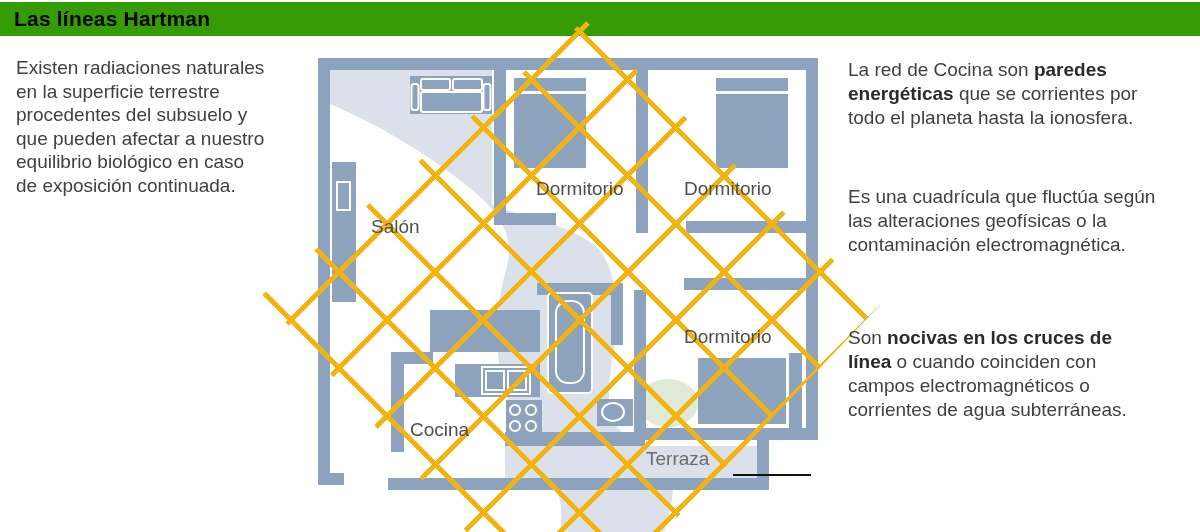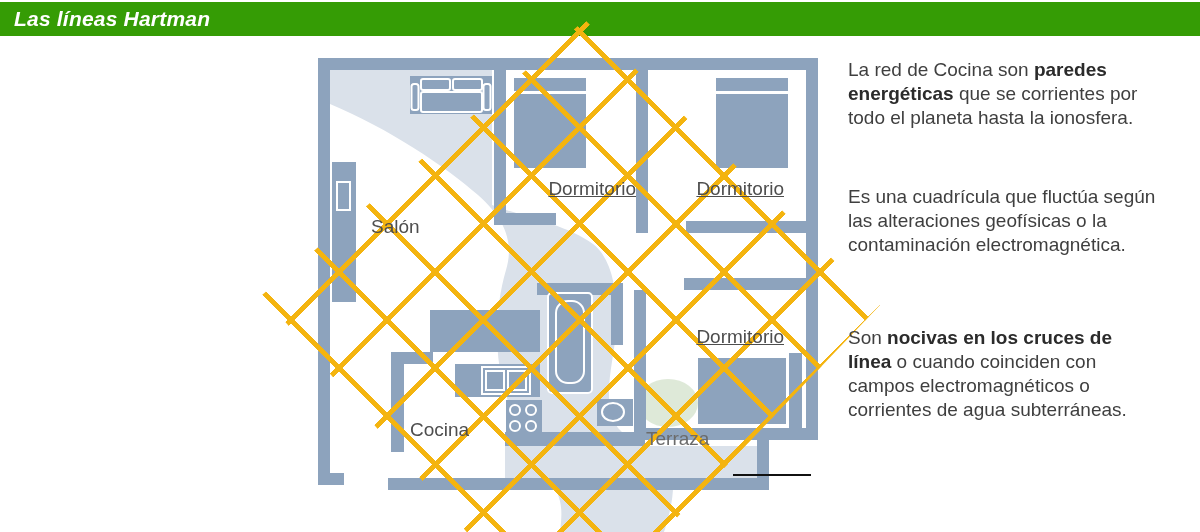--- a/index.html
+++ b/index.html
@@ -15,23 +15,22 @@
   body{background:#fff;}
   .page{
     position:relative;width:1200px;height:532px;background:#fff;overflow:hidden;
     font-family:"Liberation Sans", sans-serif;
   }
   .header-bar{
     position:absolute;left:0;top:2px;width:1200px;height:34px;
     background:var(--header-green);
   }
   .header-bar h1{
-    color:#ffffff;font-size:21px;font-weight:bold;line-height:34px;padding-left:14px;
+    color:#000000;font-size:21px;font-weight:bold;line-height:34px;padding-left:14px;
     letter-spacing:0.2px;
-    font-style:italic;
   }
   .intro{
     position:absolute;left:16px;top:56px;width:252px;
     font-size:19px;line-height:23.5px;color:var(--body-text);
   }
   .right-col p{
     position:absolute;left:848px;width:312px;
     font-size:19px;line-height:24px;color:var(--body-text);
   }
   .right-col p b{color:#2b2b2b;}
@@ -44,37 +43,38 @@
   .grid{
     position:absolute;left:230px;top:0;width:680px;height:640px;
     background-image:
       repeating-linear-gradient(45deg,  transparent 0 63px, var(--grid-yellow) 63px 68px),
       repeating-linear-gradient(135deg, transparent 0 63px, var(--grid-yellow) 63px 68px);
     clip-path:polygon(355px 20px, 650px 305px, 330px 640px, 32px 295px);
   }
   .room-label{
     position:absolute;font-size:19px;color:var(--label-gray);white-space:nowrap;
   }
-  .room-label.center{text-align:right;width:100px;text-decoration:underline;}
+  .room-label.center{text-align:left;width:100px;}
   .terrace-label{color:#6b6b6b;}
   .annot-line{position:absolute;left:733px;top:474px;width:78px;height:2px;background:#111;}
   .annot-label{
     position:absolute;left:818px;top:462px;font-size:19px;font-weight:bold;color:#000;
     white-space:nowrap;
   }
 </style>
 </head>
 <body>
 
 <div class="page">
 
   <div class="header-bar">
     <h1>Las líneas Hartman</h1>
   </div>
 
+  <div class="intro">Existen radiaciones naturales en la superficie terrestre procedentes del subsuelo y que pueden afectar a nuestro equilibrio biológico en caso de exposición continuada.</div>
 
   <svg class="plan-svg" width="1200" height="532" viewBox="0 0 1200 532">
 
     <g>
       <path class="stream" d="
         M 330 70 L 492 70 L 492 205
         C 520 216, 566 224, 593 244
         C 614 260, 618 298, 616 330
         C 614 364, 600 400, 618 428
         C 636 447, 658 454, 668 463
@@ -170,21 +170,21 @@
     </g>
   </svg>
 
   <div class="grid"></div>
 
   <div class="room-label" style="left:371px;top:216px;">Salón</div>
   <div class="room-label center" style="left:536px;top:178px;">Dormitorio</div>
   <div class="room-label center" style="left:684px;top:178px;">Dormitorio</div>
   <div class="room-label center" style="left:684px;top:326px;">Dormitorio</div>
   <div class="room-label" style="left:410px;top:419px;">Cocina</div>
-  <div class="room-label terrace-label" style="left:646px;top:428px;text-align:right;">Terraza</div>
+  <div class="room-label terrace-label" style="left:646px;top:448px;text-align:right;">Terraza</div>
 
   <div class="annot-line"></div>
 
   <div class="right-col">
     <p class="p1"><span>La red de Cocina son </span><b>paredes energéticas</b><span> que se corrientes por todo el planeta hasta la ionosfera.</span></p>
     <p class="p2"><span>Es una cuadrícula que fluctúa según las alteraciones geofísicas o la contaminación electromagnética.</span></p>
     <p class="p3"><span>Son </span><b>nocivas en los cruces de línea</b><span> o cuando coinciden con campos electromagnéticos o corrientes de agua subterráneas.</span></p>
   </div>
 
 </div>

